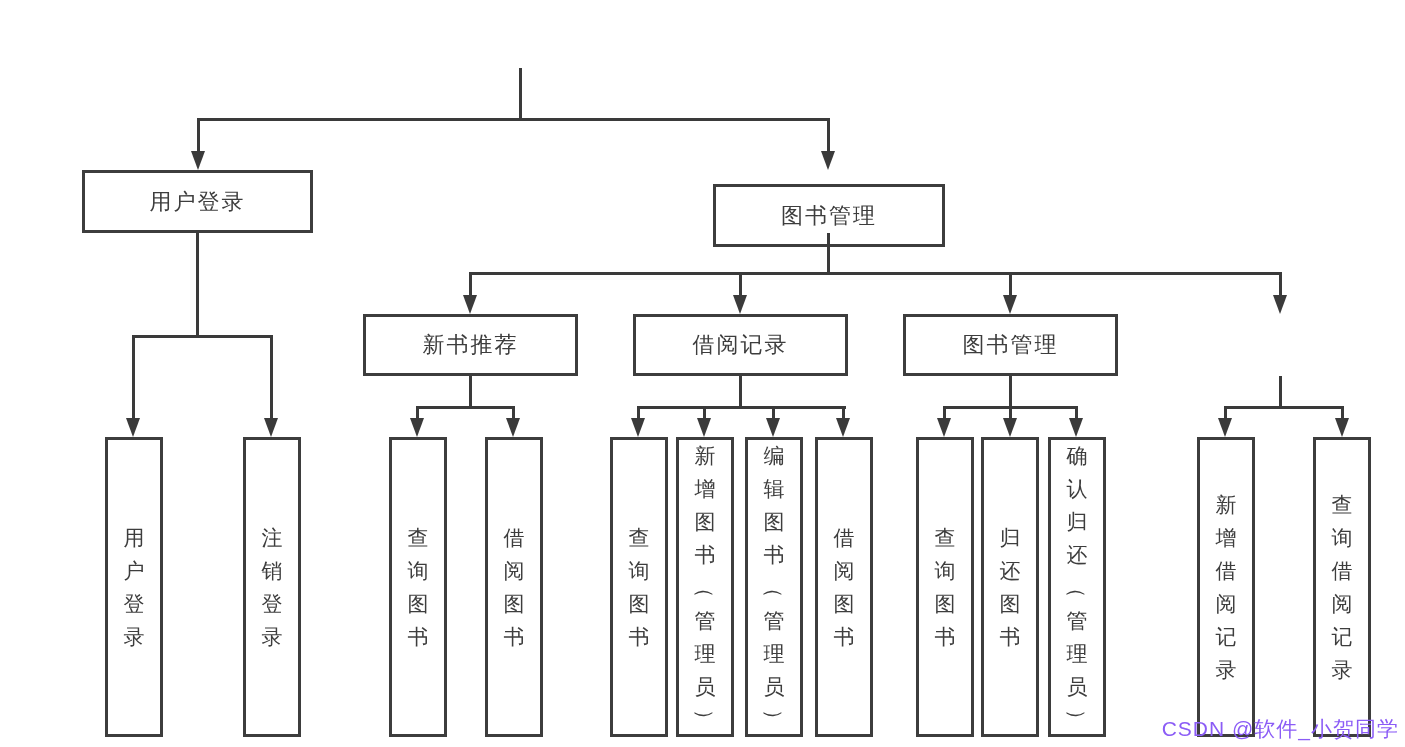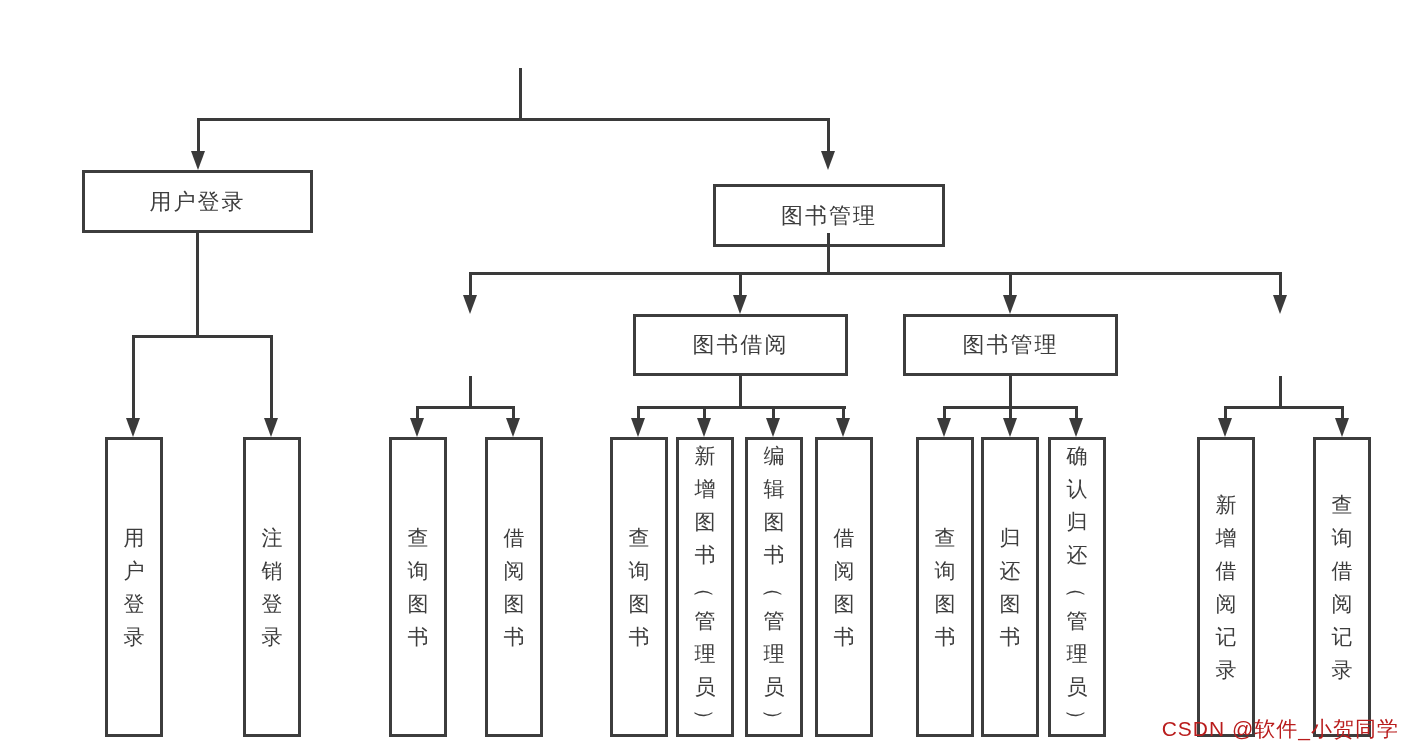--- a/index.html
+++ b/index.html
@@ -55,43 +55,46 @@
     height: 0;
     border-left: 7px solid transparent;
     border-right: 7px solid transparent;
     border-top: 19px solid #3a3a3a;
   }
   #watermark {
     position: absolute;
     right: 6px;
     bottom: 4px;
     font-size: 21px;
-    color: #b91c1c;
+    color: #8b5cf6;
     letter-spacing: 1px;
     z-index: 10;
     pointer-events: none;
   }
 </style>
 </head>
 <body>
 
 <div id="stage">
 
 
   <div class="box lvl" style="left:82px; top:170px; width:231px; height:63px;">
     <span>用户登录</span>
   </div>
 
   <div class="box lvl" style="left:713px; top:184px; width:232px; height:63px;">
     <span>图书管理</span>
   </div>
 
+  <div class="box lvl" style="left:363px; top:314px; width:215px; height:62px;">
+    <span>新书推荐</span>
+  </div>
 
   <div class="box lvl" style="left:633px; top:314px; width:215px; height:62px;">
-    <span>图书借阅</span>
+    <span>借阅记录</span>
   </div>
 
   <div class="box lvl" style="left:903px; top:314px; width:215px; height:62px;">
     <span>图书管理</span>
   </div>
 
 
   <div class="box leaf" style="left:105px; top:437px; width:58px; height:300px;">
     <span class="vtext">
         <span>用</span>

